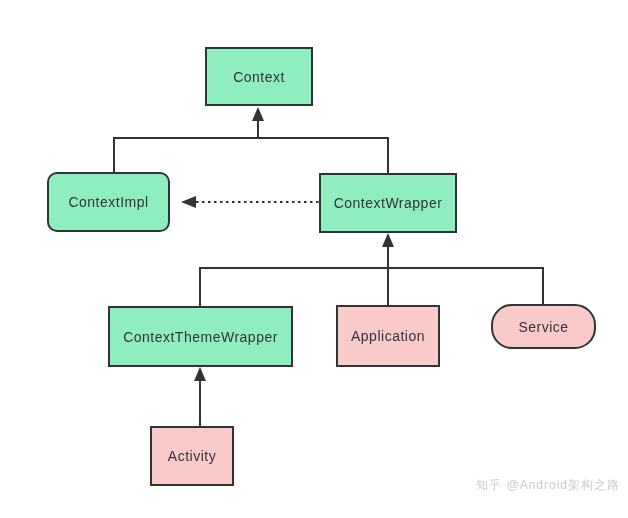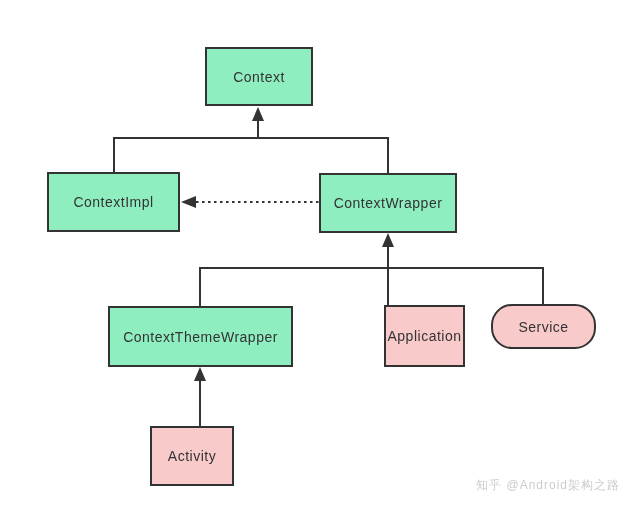--- a/index.html
+++ b/index.html
@@ -27,24 +27,24 @@
     justify-content: center;
     font-size: 14px;
     color: #333333;
     letter-spacing: 0.5px;
     z-index: 2;
   }
   .node.green { background: #8feec0; }
   .node.pink  { background: #f9caca; }
 
   .n-context              { left: 205px; top: 47px;  width: 108px; height: 59px; }
-  .n-contextimpl          { left: 47px;  top: 172px; width: 133px; height: 60px; }
+  .n-contextimpl          { left: 47px;  top: 172px; width: 123px; height: 60px; border-radius: 10px; }
   .n-contextwrapper       { left: 319px; top: 173px; width: 138px; height: 60px; }
   .n-contextthemewrapper  { left: 108px; top: 306px; width: 185px; height: 61px; }
-  .n-application          { left: 336px; top: 305px; width: 81px; height: 62px; margin-left: 48px; }
+  .n-application          { left: 336px; top: 305px; width: 104px; height: 62px; }
   .n-service              { left: 491px; top: 304px; width: 105px; height: 45px; border-radius: 21px; }
   .n-activity             { left: 150px; top: 426px; width: 84px; height: 60px; }
 
   .watermark {
     position: absolute;
     right: 8px;
     top: 477px;
     font-size: 12px;
     color: #cccccc;
     text-shadow: 0 1px 0 #ffffff;

